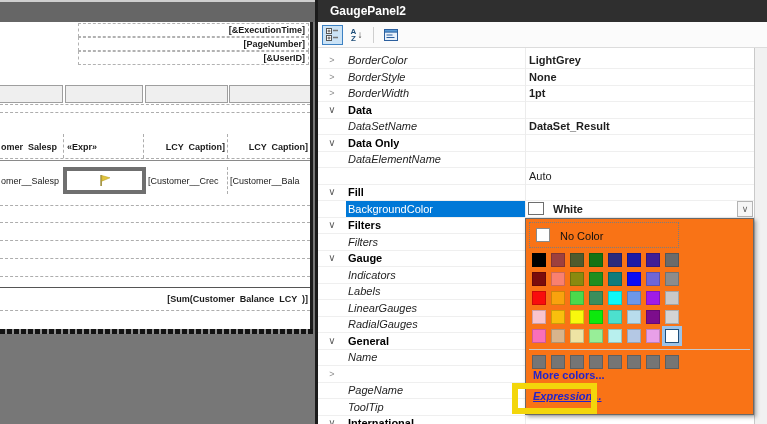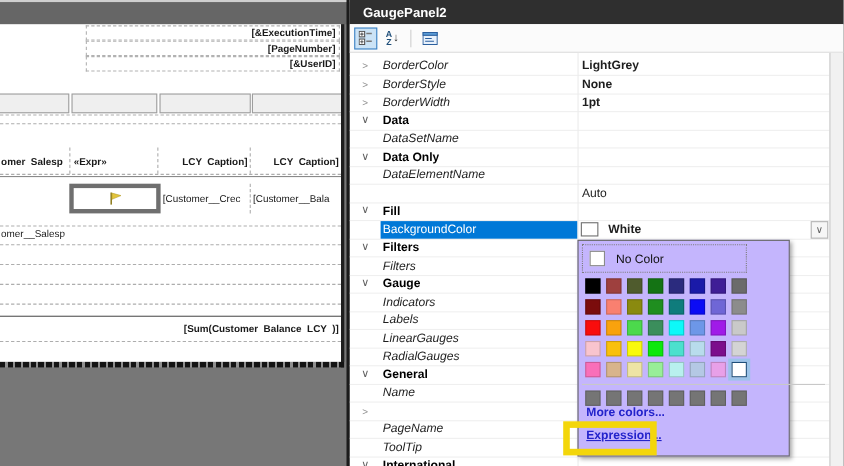--- a/index.html
+++ b/index.html
@@ -50,21 +50,21 @@
   .rval{position:absolute;left:207px;top:0;height:16px;line-height:16px;padding-left:4px;
       white-space:nowrap;overflow:hidden;width:229px;}
   .rval.bold{font-weight:bold;}
   .vdiv{left:207px;top:48px;width:1px;height:376px;background:#ECECEC;}
   .scrollstrip{left:436px;top:48px;width:13px;height:376px;background:#F1F1F1;border-left:1px solid #C9C9C9;}
   .vswatch{position:absolute;left:3px;top:1px;width:16px;height:13px;background:#fff;border:1px solid #6e6e6e;}
   .combo-btn{position:absolute;right:1px;top:0px;width:16px;height:16px;background:#F6F6F6;
       border:1px solid #B4B4B4;color:#5f5f5f;font-size:9px;line-height:14px;text-align:center;}
 
   
-  .dropdown{left:207px;top:218px;width:193px;height:197px;background:#c4b5fd;border:1px solid #696969;
+  .dropdown{left:207px;top:218px;width:229px;height:197px;background:#f97316;border:1px solid #696969;
       box-shadow:2px 2px 4px rgba(0,0,0,.35);z-index:5;}
   .nocolor{position:absolute;left:3px;top:3px;width:150px;height:26px;border:1px dotted #7d7d7d;}
   .nocolor .sw{position:absolute;left:6px;top:5px;width:14px;height:14px;background:#fff;border:1px solid #8A8A8A;}
   .nocolor .lbl{position:absolute;left:30px;top:0;height:26px;line-height:26px;font-size:11px;color:#111;}
   .swatch{position:absolute;width:14px;height:14px;border:1px solid rgba(0,0,0,.18);}
   .swatch.selected{border:1px solid #1E4E79;box-shadow:0 0 0 3px #9CC3E8;}
   .pal-sep{position:absolute;left:3px;top:130px;width:221px;height:1px;background:#C8C8C8;}
   .link{position:absolute;left:7px;font-size:11px;font-weight:bold;color:var(--link);}
   .link.ul{text-decoration:underline;}
   .hlbox{left:194px;top:383px;width:85px;height:31px;border:6px solid var(--hl);z-index:9;background:transparent;}
@@ -95,21 +95,21 @@
       <div class="abs rpt b" style="left:1px;top:119px;width:61px;">omer  Salesp</div>
       <div class="abs rpt b" style="left:67px;top:119px;width:74px;">«Expr»</div>
       <div class="abs rpt b" style="left:145px;top:119px;width:80px;text-align:right;">LCY  Caption]</div>
       <div class="abs rpt b" style="left:229px;top:119px;width:79px;text-align:right;">LCY  Caption]</div>
       <div class="abs dashV" style="left:63px;top:112px;height:24px;"></div>
       <div class="abs dashV" style="left:143px;top:112px;height:24px;"></div>
       <div class="abs dashV" style="left:227px;top:112px;height:24px;"></div>
       <div class="abs dashH" style="left:0;top:136px;width:310px;"></div>
       <div class="abs solidH" style="left:0;top:138px;width:310px;"></div>
 
-      <div class="abs rpt" style="left:1px;top:153px;width:61px;margin-top:31px;">omer__Salesp</div>
+      <div class="abs rpt" style="left:1px;top:153px;width:61px;">omer__Salesp</div>
       <div class="abs selcell" style="left:63px;top:145px;width:83px;height:27px;">
         <svg width="15" height="15" viewBox="0 0 15 15">
           <rect x="3.4" y="2" width="1.4" height="11" fill="#8F7D1F"></rect>
           <polygon points="4.8,2.5 13,4.8 4.8,8.2" fill="#E2C43C" stroke="#B39A25" stroke-width="0.5"></polygon>
         </svg>
       </div>
       <div class="abs rpt" style="left:148px;top:153px;width:78px;">[Customer__Crec</div>
       <div class="abs rpt" style="left:230px;top:153px;width:80px;">[Customer__Bala</div>
       <div class="abs dashV" style="left:227px;top:145px;height:27px;"></div>
 
@@ -175,20 +175,21 @@
           <span class="rname plain">BorderWidth</span>
           <span class="rval bold">1pt</span>
         </div>
         <div class="grid-row" style="top: 101.5px;">
           <span class="gutter cat">∨</span>
           <span class="rname catname">Data</span>
         </div>
         <div class="grid-row" style="top: 118px;">
           <span class="gutter"></span>
           <span class="rname plain">DataSetName</span>
+          <span class="rval bold">DataSet_Result</span>
         </div>
         <div class="grid-row" style="top: 134.5px;">
           <span class="gutter cat">∨</span>
           <span class="rname catname">Data Only</span>
         </div>
         <div class="grid-row" style="top: 151px;">
           <span class="gutter"></span>
           <span class="rname plain">DataElementName</span>
           <span class="rval"></span>
         </div>
@@ -322,18 +323,18 @@
           <div class="swatch" style="left: 6px; top: 136px; background: rgb(117, 117, 117);"></div>
           <div class="swatch" style="left: 25px; top: 136px; background: rgb(117, 117, 117);"></div>
           <div class="swatch" style="left: 44px; top: 136px; background: rgb(117, 117, 117);"></div>
           <div class="swatch" style="left: 63px; top: 136px; background: rgb(117, 117, 117);"></div>
           <div class="swatch" style="left: 82px; top: 136px; background: rgb(117, 117, 117);"></div>
           <div class="swatch" style="left: 101px; top: 136px; background: rgb(117, 117, 117);"></div>
           <div class="swatch" style="left: 120px; top: 136px; background: rgb(117, 117, 117);"></div>
           <div class="swatch" style="left: 139px; top: 136px; background: rgb(117, 117, 117);"></div>
         </div>
       <a class="link" style="top:150px;">More colors...</a>
-      <a class="link ul" style="top:171px;">Expression...</a>
+      <a class="link ul" style="top:171px;font-style:italic;">Expression...</a>
     </div>
 
     <div class="abs hlbox"></div>
   </div>
 </div>
 
 </body></html>

